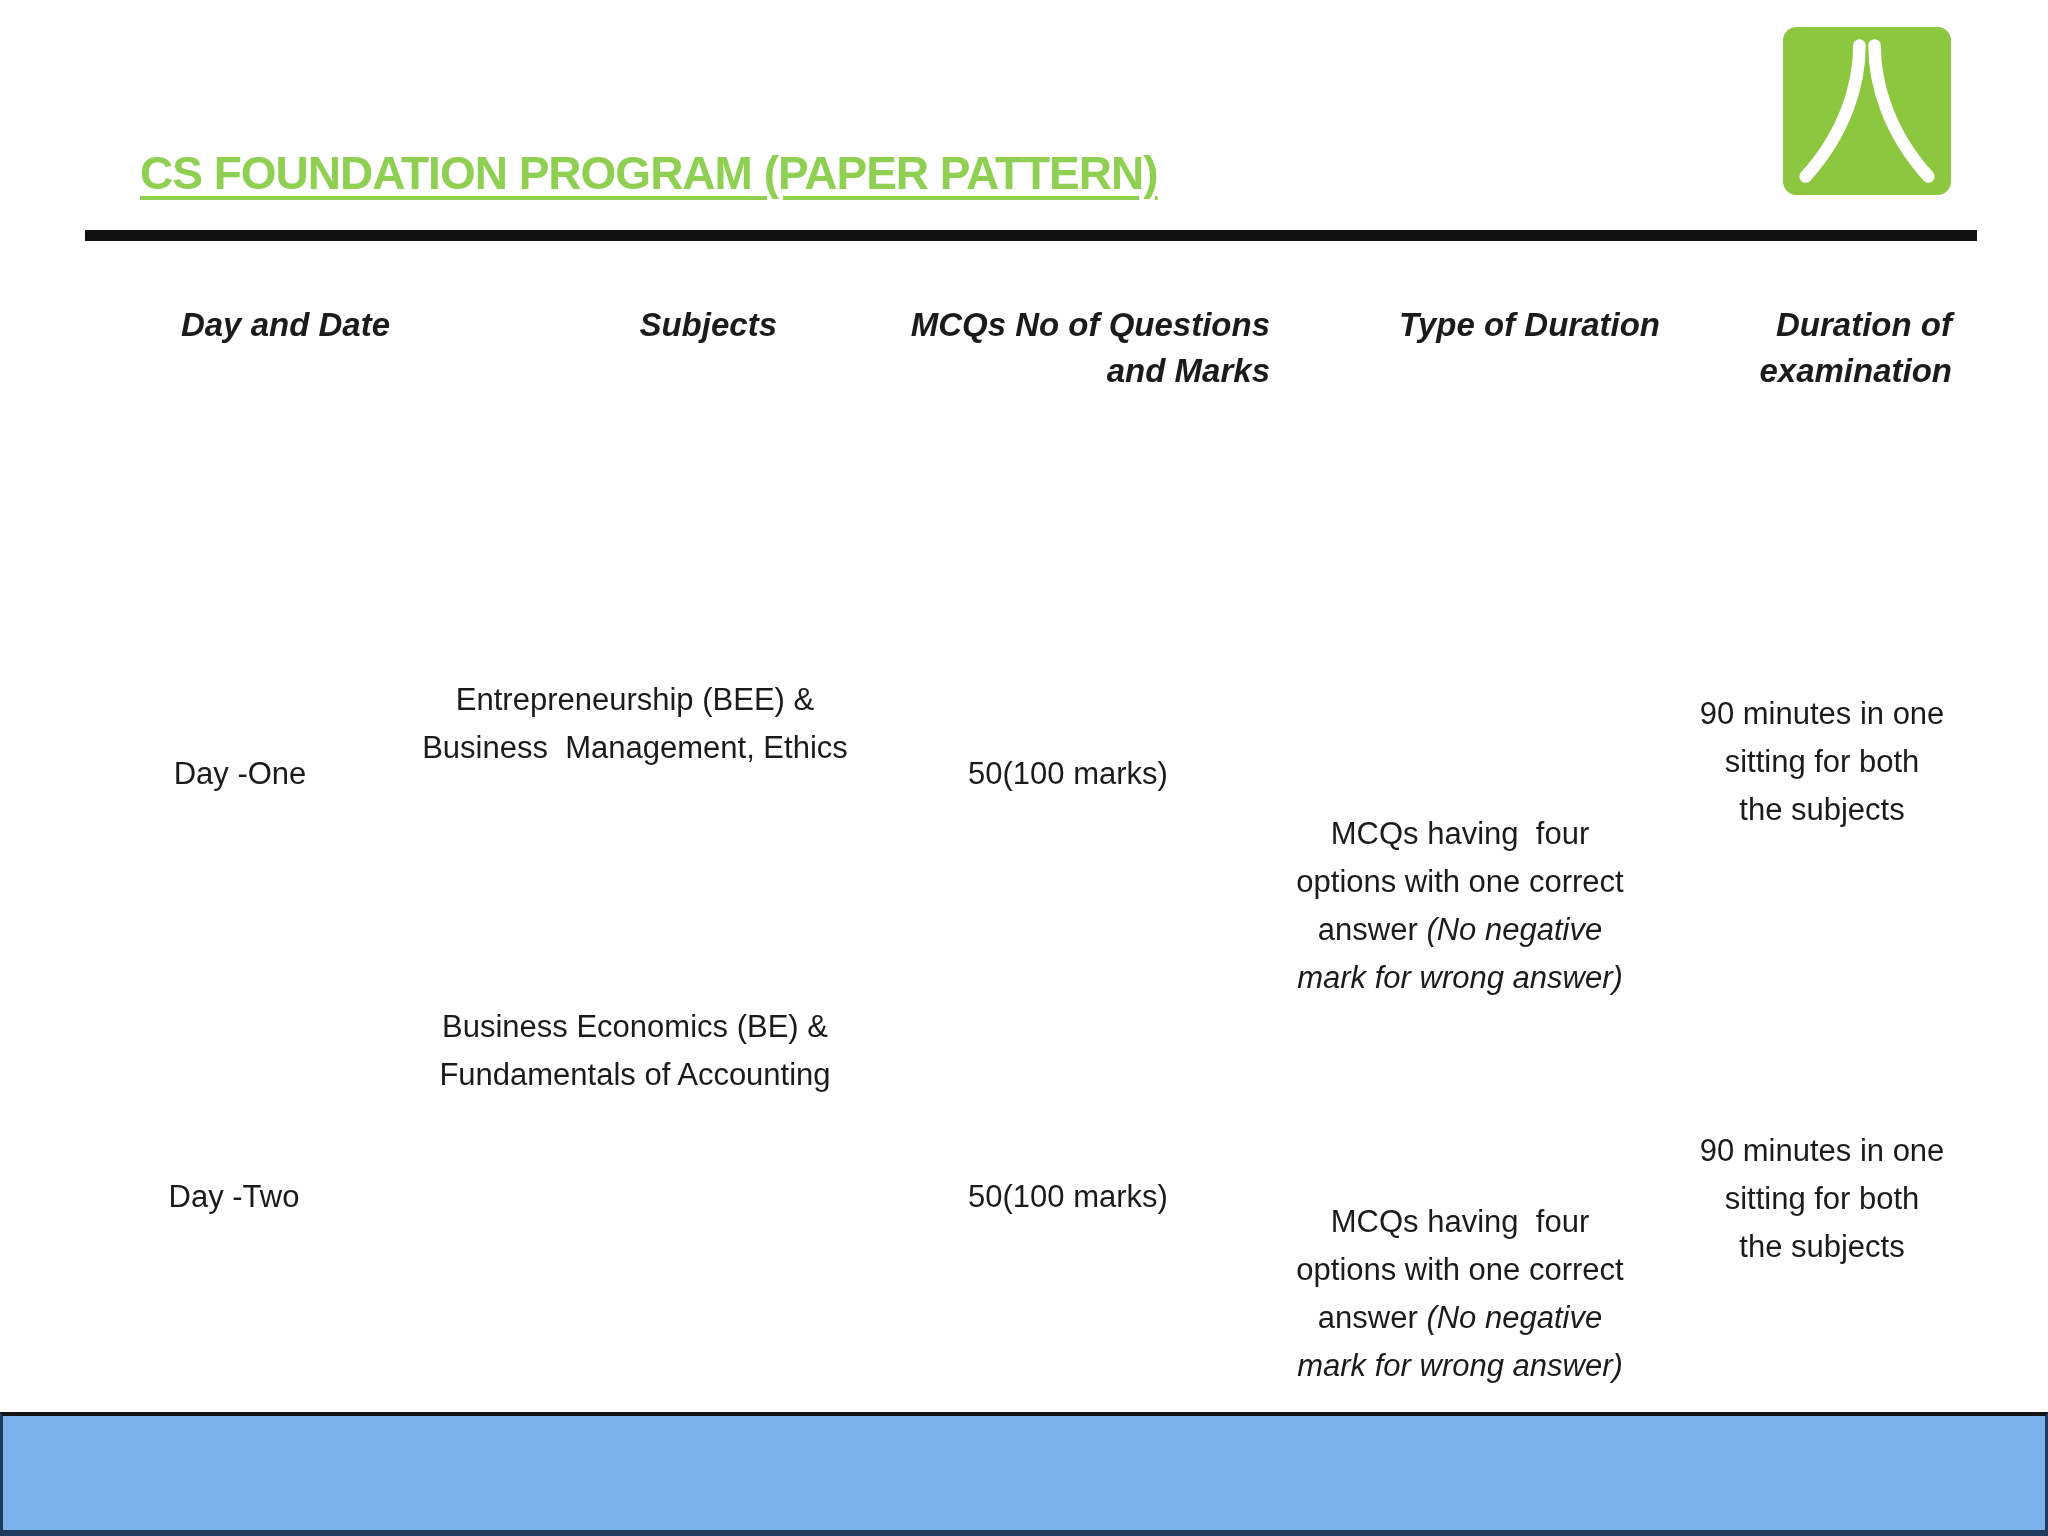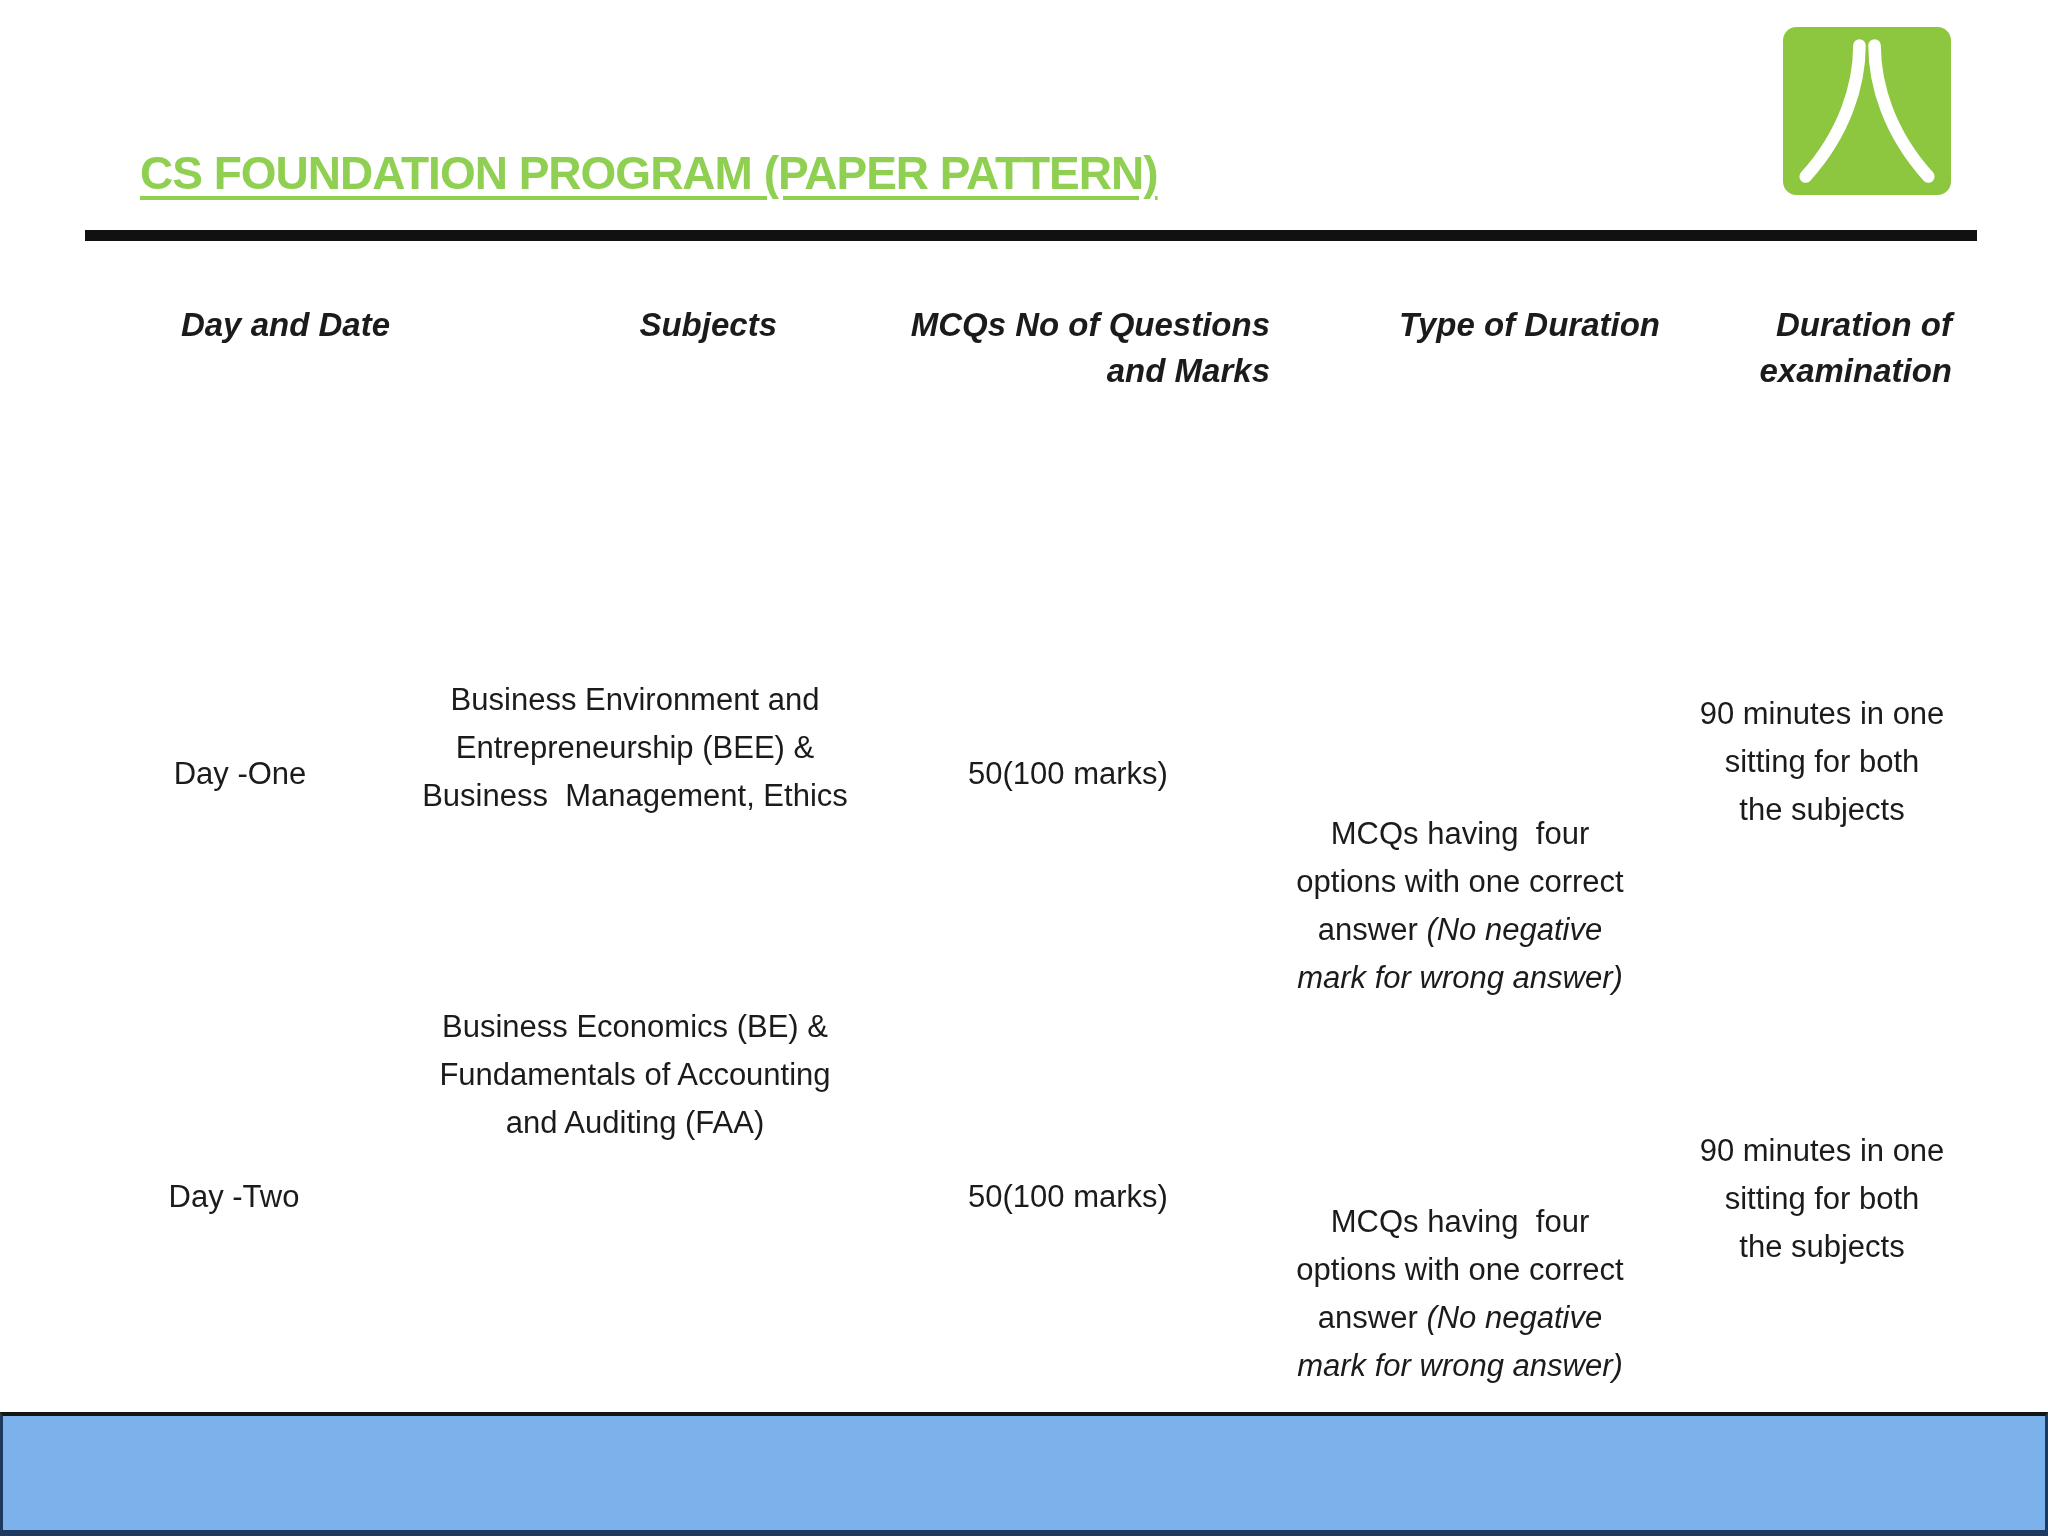--- a/index.html
+++ b/index.html
@@ -79,21 +79,20 @@
 
 <div class="abs th th1">Day and Date</div>
 <div class="abs th th2">Subjects</div>
 <div class="abs th th3">MCQs No of Questions and Marks</div>
 <div class="abs th th4">Type of Duration</div>
 <div class="abs th th5">Duration of examination</div>
 
 <div class="abs cell day1">Day -One</div>
 
 <div class="abs cell subj1">
-  <div class="cell-line">Business Environment and</div>
   <div class="cell-line">Entrepreneurship (BEE) &amp;</div>
   <div class="cell-line">Business  Management, Ethics</div>
 </div>
 
 <div class="abs cell q1">50(100 marks)</div>
 
 <div class="abs cell type1">
   <div class="cell-line">MCQs having  four</div>
   <div class="cell-line">options with one correct</div>
   <div class="cell-line"><span>answer </span><span class="it">(No negative</span></div>
@@ -102,21 +101,20 @@
 
 <div class="abs cell dur1">
   <div class="cell-line">90 minutes in one</div>
   <div class="cell-line">sitting for both</div>
   <div class="cell-line">the subjects</div>
 </div>
 
 <div class="abs cell subj2">
   <div class="cell-line">Business Economics (BE) &amp;</div>
   <div class="cell-line">Fundamentals of Accounting</div>
-  <div class="cell-line">and Auditing (FAA)</div>
 </div>
 
 <div class="abs cell day2">Day -Two</div>
 
 <div class="abs cell q2">50(100 marks)</div>
 
 <div class="abs cell type2">
   <div class="cell-line">MCQs having  four</div>
   <div class="cell-line">options with one correct</div>
   <div class="cell-line"><span>answer </span><span class="it">(No negative</span></div>

